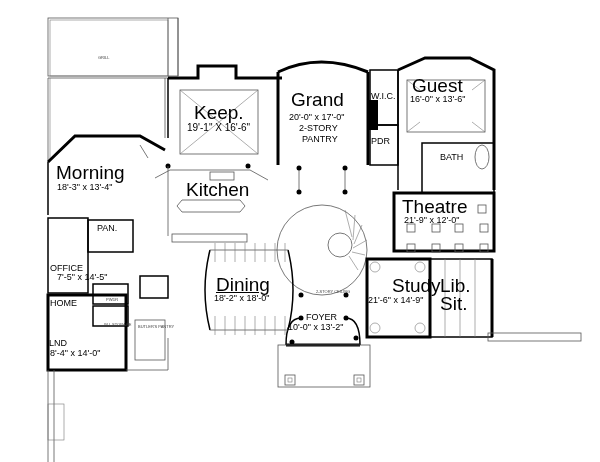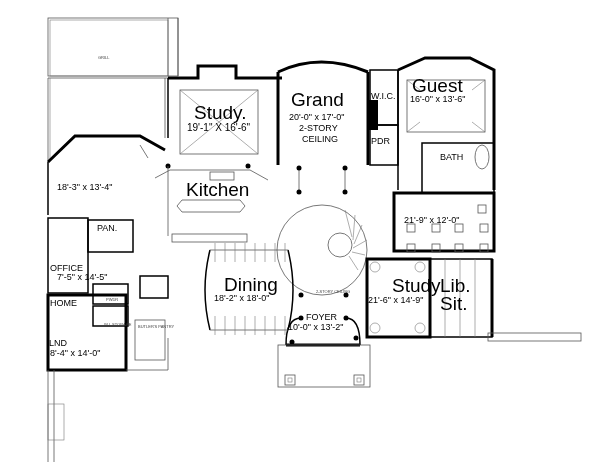--- a/index.html
+++ b/index.html
@@ -161,53 +161,55 @@
   <rect x="135" y="320" width="30" height="40" class="line"></rect>
   <line x1="48" y1="370" x2="48" y2="462" class="line"></line>
   <line x1="54" y1="370" x2="54" y2="462" class="line"></line>
   <rect x="48" y="404" width="16" height="36" class="line2"></rect>
   <line x1="126" y1="370" x2="168" y2="370" class="line"></line>
   <line x1="168" y1="338" x2="168" y2="370" class="line"></line>
 </svg>
 
   <span class="lbl tiny" style="left:98px;top:56px;">GRILL</span>
 
-  <span class="lbl big" style="left:194px;top:103px;">Study.</span>
+  <span class="lbl big" style="left:194px;top:103px;">Keep.</span>
   <span class="lbl dim" style="left:187px;top:123px;">19'-1" X 16'-6"</span>
 
   <span class="lbl big" style="left:291px;top:90px;">Grand</span>
   <span class="lbl sm" style="left:289px;top:113px;">20'-0" x 17'-0"</span>
   <span class="lbl sm" style="left:299px;top:124px;">2-STORY</span>
-  <span class="lbl sm" style="left:302px;top:135px;">CEILING</span>
+  <span class="lbl sm" style="left:302px;top:135px;">PANTRY</span>
 
   <span class="lbl sm" style="left:371px;top:92px;">W.I.C.</span>
   <span class="lbl sm" style="left:371px;top:137px;">PDR</span>
 
   <span class="lbl big" style="left:412px;top:76px;">Guest</span>
   <span class="lbl sm" style="left:410px;top:95px;">16'-0" x 13'-6"</span>
 
   <span class="lbl sm" style="left:440px;top:153px;">BATH</span>
 
+  <span class="lbl big" style="left:56px;top:163px;">Morning</span>
   <span class="lbl sm" style="left:57px;top:183px;">18'-3" x 13'-4"</span>
 
   <span class="lbl big" style="left:171px;top:180px;margin-left:15px;">Kitchen</span>
 
+  <span class="lbl big" style="left:402px;top:197px;">Theatre</span>
   <span class="lbl sm" style="left:404px;top:216px;">21'-9" x 12'-0"</span>
 
   <span class="lbl sm" style="left:97px;top:224px;">PAN.</span>
 
   <span class="lbl sm" style="left:50px;top:255px;margin-top:44px;">HOME</span>
   <span class="lbl sm" style="left:50px;top:264px;">OFFICE</span>
   <span class="lbl sm" style="left:57px;top:273px;">7'-5" x 14'-5"</span>
 
   <span class="lbl tiny" style="left:106px;top:298px;">PWDR</span>
   <span class="lbl tiny" style="left:104px;top:323px;">W.I. STORAGE</span>
   <span class="lbl tiny" style="left:138px;top:325px;">BUTLER'S PANTRY</span>
 
-  <span class="lbl big" style="left:224px;top:275px;">Dining</span>
+  <span class="lbl big" style="left:216px;top:275px;text-decoration:underline;">Dining</span>
   <span class="lbl sm" style="left:214px;top:294px;">18'-2" x 18'-0"</span>
 
   <span class="lbl tiny" style="left:316px;top:290px;">2-STORY CEILING</span>
 
   <span class="lbl sm" style="left:306px;top:313px;">FOYER</span>
   <span class="lbl sm" style="left:288px;top:323px;">10'-0" x 13'-2"</span>
 
   <span class="lbl big" style="left:372px;top:276px;margin-left:20px;">Study</span>
   <span class="lbl sm" style="left:368px;top:296px;">21'-6" x 14'-9"</span>
 

